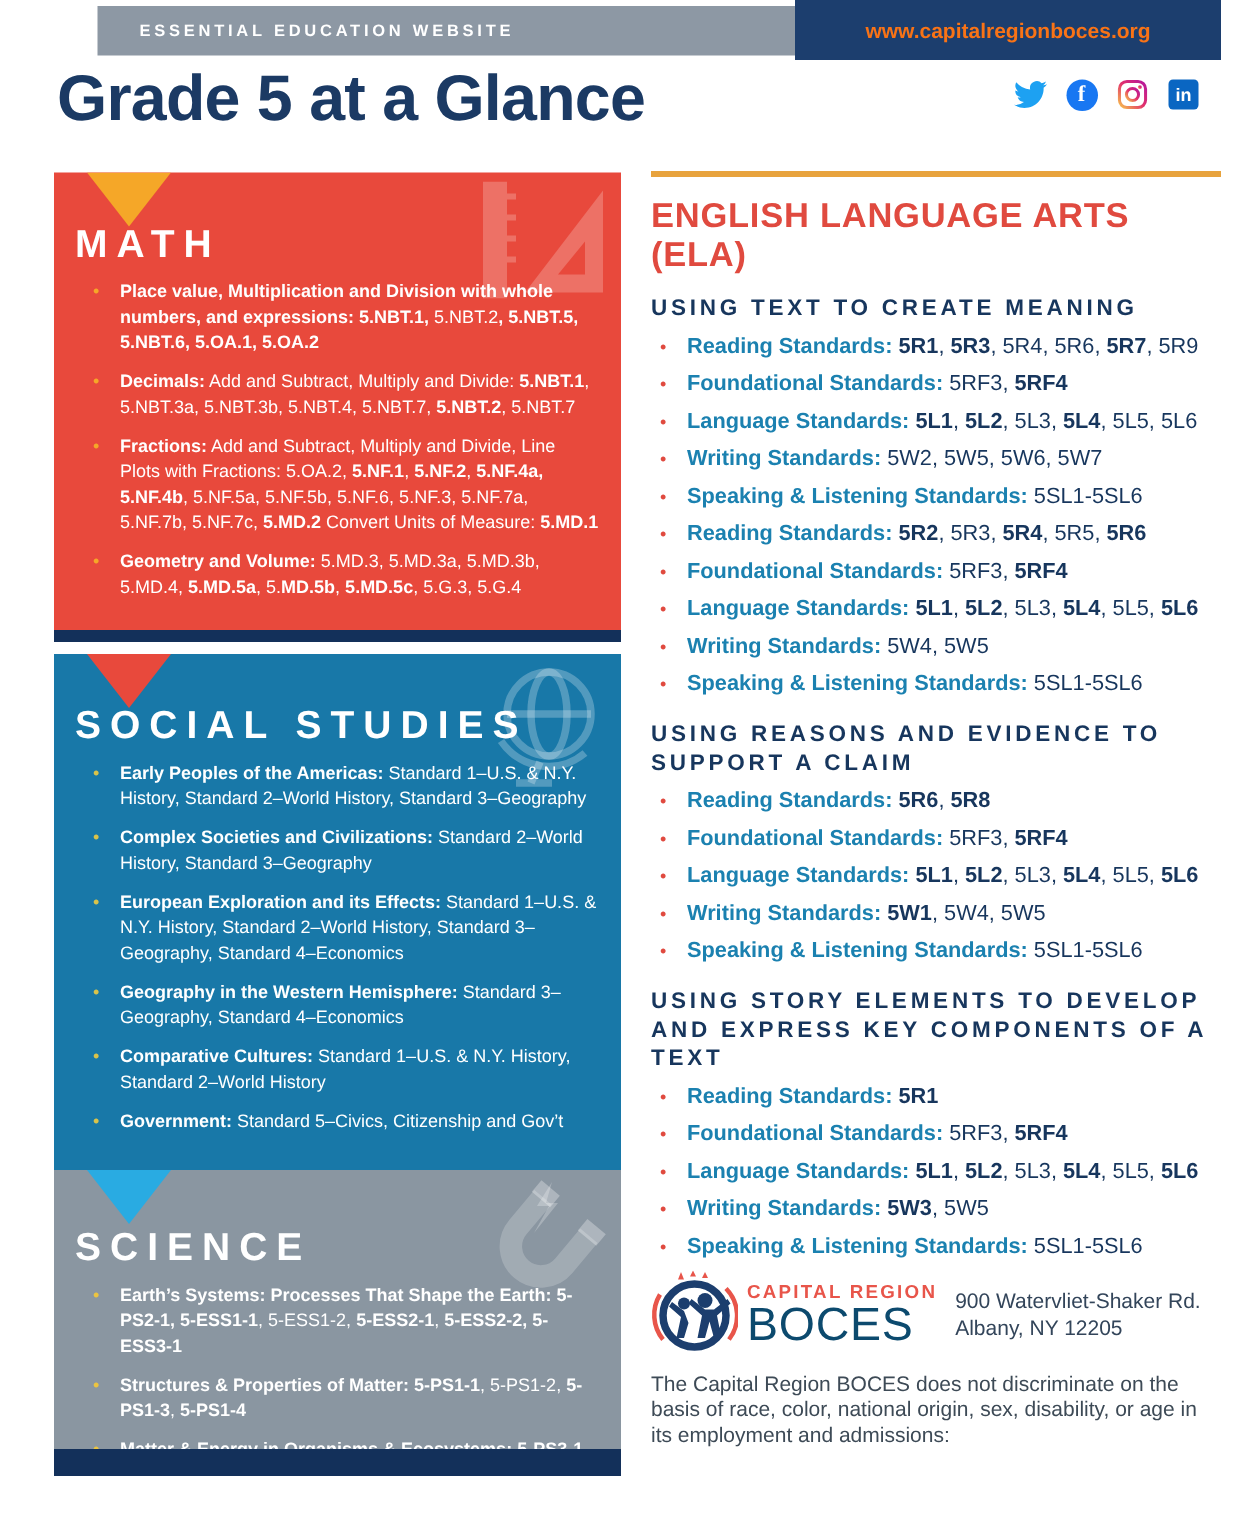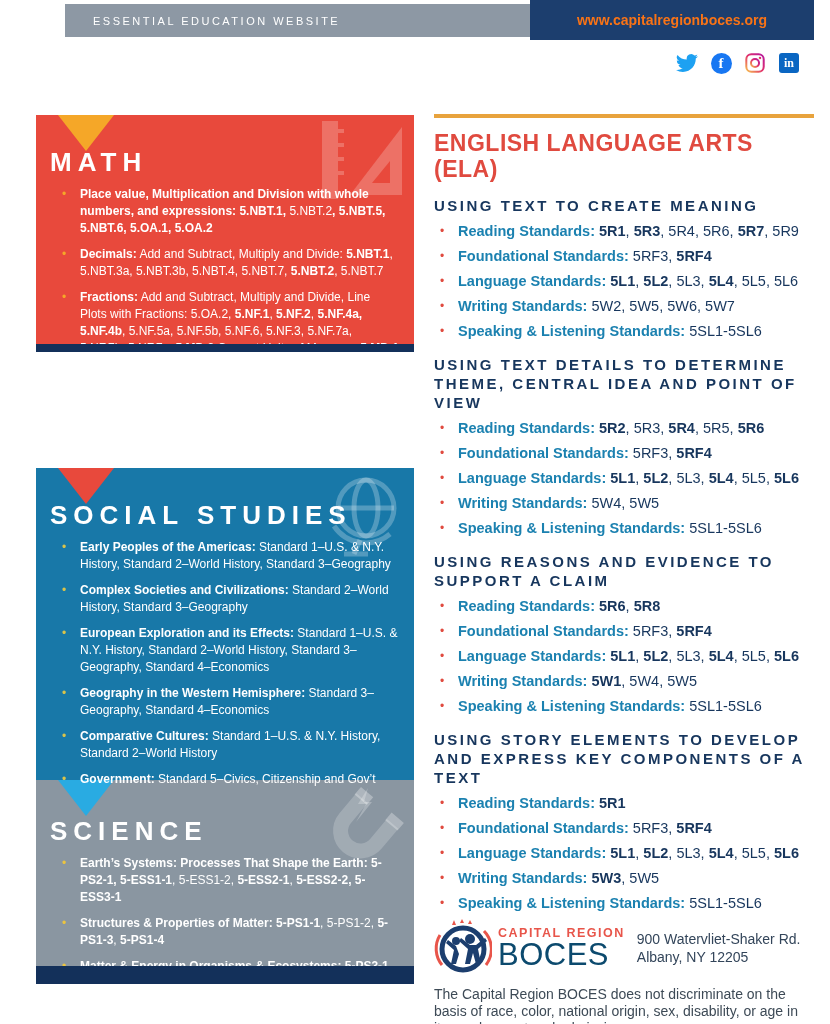--- a/index.html
+++ b/index.html
@@ -8,40 +8,40 @@
     position:relative; width:830px; height:1024px; margin:0 auto;
     background:#ffffff; overflow:hidden;
     font-family:"Liberation Sans", sans-serif;
   }
   
   .topbar-gray {
     position:absolute; left:65px; top:4px; width:735px; height:33px;
     background:#8D98A4; display:flex; align-items:center; padding-left:28px;
   }
   .topbar-gray .site-label {
-    color:#ffffff; font-size:11px; font-weight:normal; letter-spacing:2.5px;
+    color:#ffffff; font-size:11px; font-weight:bold; letter-spacing:2.5px;
   }
   .topbar-navy {
     position:absolute; left:530px; top:0; width:284px; height:40px;
     background:#1C3E6E; display:flex; align-items:center; justify-content:center;
   }
   .topbar-navy .url { color:#f97316; font-size:14px; font-weight:bold; }
   .page-title {
     position:absolute; left:38px; top:42px;
     font-size:43px; font-weight:bold; color:#1B3A64; letter-spacing:-0.5px;
   }
   .social-row {
     position:absolute; left:676px; top:52px; display:flex; gap:12px; align-items:center;
   }
   .social-row .sicon { width:22px; height:22px; display:flex; align-items:center; justify-content:center; cursor:pointer; }
   .fb-circle { width:21px; height:21px; border-radius:50%; background:#1877F2; color:#fff;
     font-weight:bold; font-size:15px; display:flex; align-items:center; justify-content:center;
     font-family:"Liberation Serif", serif; }
   .li-square { width:20px; height:20px; border-radius:3px; background:#0A66C2; color:#fff;
-    font-weight:bold; font-size:12px; display:flex; align-items:center; justify-content:center;font-family:Liberation Serif, serif; }
+    font-weight:bold; font-size:12px; display:flex; align-items:center; justify-content:center; }
   
   .card { position:absolute; left:36px; width:378px; }
   .card-body { position:relative; background:var(--card-bg); overflow:hidden; padding:30px 14px 10px 14px; }
   .card-strip { background:#13305A; }
   .card-tri {
     position:absolute; top:0; left:22px; width:0; height:0;
     border-left:28px solid transparent; border-right:28px solid transparent;
     border-top:36px solid var(--tri);
   }
   .card-title { color:#ffffff; font-size:26px; font-weight:bold; letter-spacing:6px; margin:2px 0 8px 0; position:relative; z-index:2; }
@@ -49,22 +49,22 @@
   .card-bullets { list-style:none; position:relative; z-index:2; }
   .card-bullets li {
     position:relative; padding-left:30px; margin-bottom:9px;
     color:#ffffff; font-size:12px; line-height:17px;
   }
   .card-bullets li::before {
     content:"•"; position:absolute; left:12px; top:0;
     color:var(--dot); font-size:12px;
   }
   .bold { font-weight:bold; }
-  #card-math  { top:115px; } #card-math .card-body { height:229px; } #card-math .card-strip { height:8px; }
-  #card-social{ top:468px; } #card-social .card-body { height:349px; } #card-social .card-strip { height:8px; }
+  #card-math  { top:115px; } #card-math .card-body { height:305px; } #card-math .card-strip { height:8px; }
+  #card-social{ top:436px; } #card-social .card-body { height:349px; } #card-social .card-strip { height:8px; }
   #card-science{ top:780px; } #card-science .card-body { height:186px; padding-top:34px; } #card-science .card-strip { height:18px; }
   
   .right-col { position:absolute; left:434px; top:114px; width:380px; }
   .ela-rule { height:4px; background:#E8A33D; margin-bottom:12px; }
   .ela-title { color:#E04A3F; font-size:23px; font-weight:bold; letter-spacing:0.5px; line-height:26px; }
   .ela-heading {
     color:#17365D; font-size:15px; font-weight:bold; letter-spacing:2.5px;
     line-height:19px; margin-top:14px; margin-bottom:7px;
   }
   .ela-list { list-style:none; }
@@ -90,20 +90,21 @@
 
 <div class="page">
 
   <div class="topbar-gray">
     <span class="site-label">ESSENTIAL EDUCATION WEBSITE</span>
   </div>
   <div class="topbar-navy">
     <span class="url">www.capitalregionboces.org</span>
   </div>
 
+  <div class="page-title">Grade 5 at a Glance</div>
 
   <div class="social-row">
     <span class="sicon">
       <svg width="22" height="22" viewBox="0 0 24 24">
           <path fill="#1DA1F2" d="M23.95 4.57a10 10 0 01-2.82.77 4.96 4.96 0 002.16-2.72c-.95.56-2 .96-3.12 1.19a4.92 4.92 0 00-8.39 4.48A13.95 13.95 0 011.64 3.16a4.92 4.92 0 001.52 6.57 4.9 4.9 0 01-2.23-.61v.06a4.92 4.92 0 003.95 4.83 4.99 4.99 0 01-2.21.08 4.94 4.94 0 004.6 3.42A9.87 9.87 0 010 19.54a13.94 13.94 0 007.55 2.21c9.05 0 14-7.5 14-13.99 0-.21 0-.42-.02-.63A9.94 9.94 0 0024 4.59z"></path>
         </svg>
     </span>
     <span class="sicon">
       <span class="fb-circle">f</span>
     </span>
@@ -209,21 +210,20 @@
     <div class="ela-title">ENGLISH LANGUAGE ARTS (ELA)</div>
     <div id="ela-sections">
         <div class="ela-heading">USING TEXT TO CREATE MEANING</div>
         <ul class="ela-list">
           <li><span class="ela-label">Reading Standards: </span><span class="bold">5R1</span><span>, </span><span class="bold">5R3</span><span>, 5R4, 5R6, </span><span class="bold">5R7</span><span>, 5R9</span></li>
           <li><span class="ela-label">Foundational Standards: </span><span>5RF3, </span><span class="bold">5RF4</span></li>
           <li><span class="ela-label">Language Standards: </span><span class="bold">5L1</span><span>, </span><span class="bold">5L2</span><span>, 5L3, </span><span class="bold">5L4</span><span>, 5L5, 5L6</span></li>
           <li><span class="ela-label">Writing Standards: </span><span>5W2, 5W5, 5W6, 5W7</span></li>
           <li><span class="ela-label">Speaking &amp; Listening Standards: </span><span>5SL1-5SL6</span></li>
         </ul>
-        <div class="ela-heading">USING TEXT DETAILS TO DETERMINE THEME, CENTRAL IDEA AND POINT OF VIEW</div>
         <ul class="ela-list">
           <li><span class="ela-label">Reading Standards: </span><span class="bold">5R2</span><span>, 5R3, </span><span class="bold">5R4</span><span>, 5R5, </span><span class="bold">5R6</span></li>
           <li><span class="ela-label">Foundational Standards: </span><span>5RF3, </span><span class="bold">5RF4</span></li>
           <li><span class="ela-label">Language Standards: </span><span class="bold">5L1</span><span>, </span><span class="bold">5L2</span><span>, 5L3, </span><span class="bold">5L4</span><span>, 5L5, </span><span class="bold">5L6</span></li>
           <li><span class="ela-label">Writing Standards: </span><span>5W4, 5W5</span></li>
           <li><span class="ela-label">Speaking &amp; Listening Standards: </span><span>5SL1-5SL6</span></li>
         </ul>
         <div class="ela-heading">USING REASONS AND EVIDENCE TO SUPPORT A CLAIM</div>
         <ul class="ela-list">
           <li><span class="ela-label">Reading Standards: </span><span class="bold">5R6</span><span>, </span><span class="bold">5R8</span></li>

